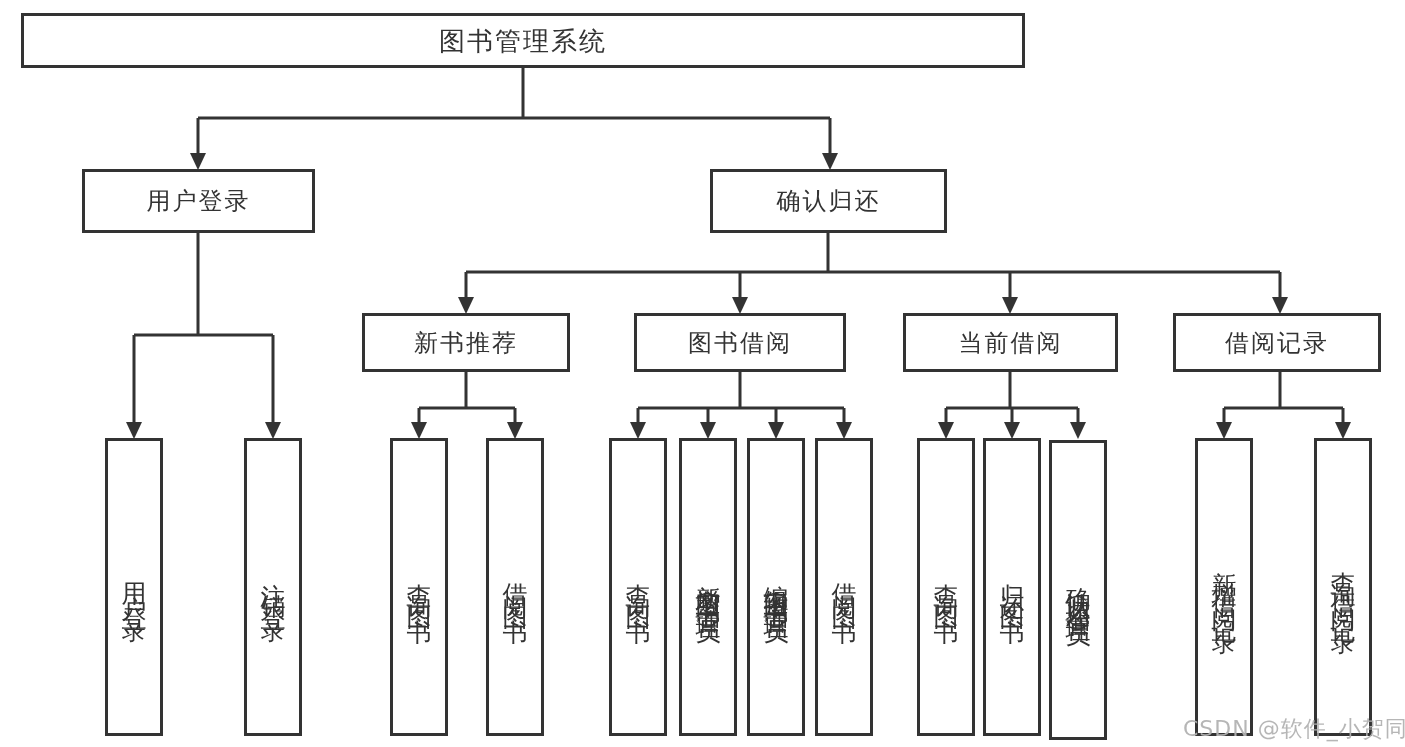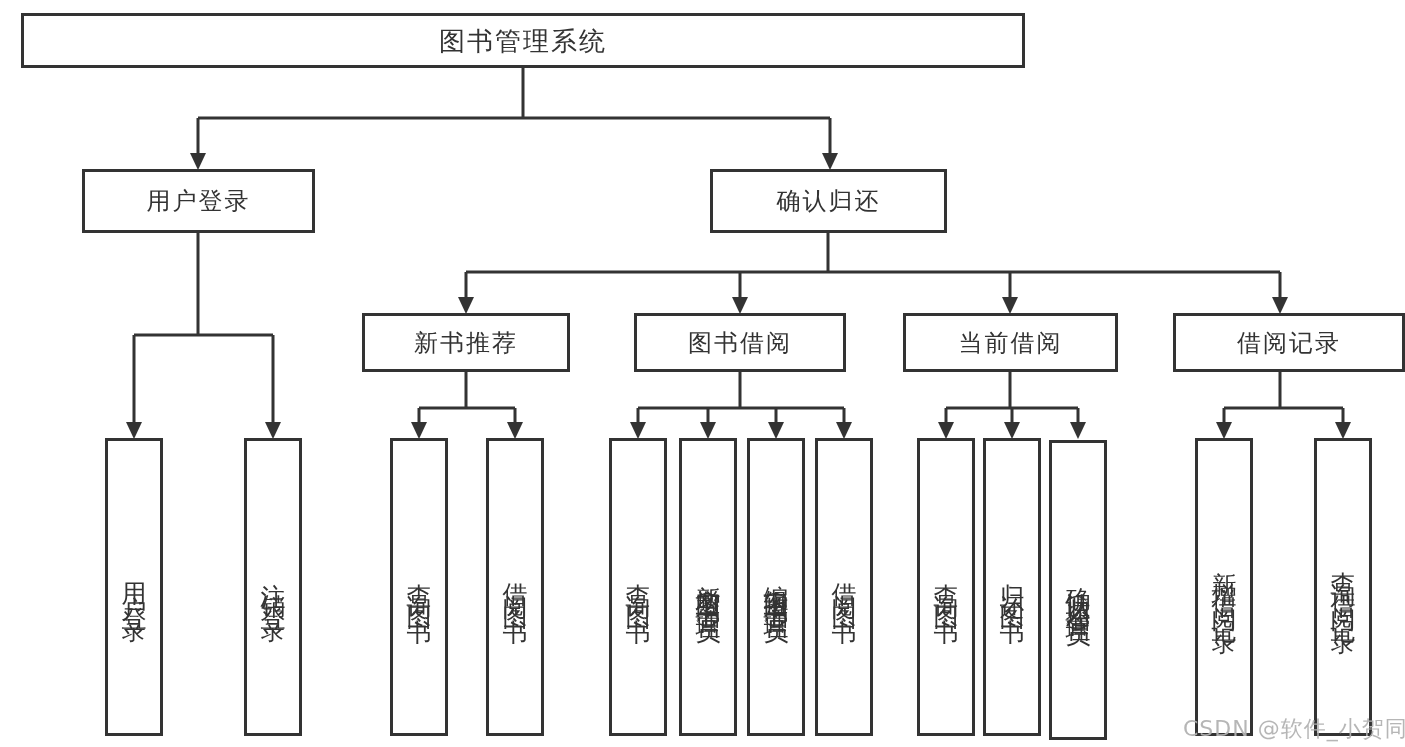--- a/index.html
+++ b/index.html
@@ -90,21 +90,21 @@
   </svg>
 
   <div class="box h root-box" style="left:21px; top:13px; width:1004px; height:55px;">图书管理系统</div>
 
   <div class="box h" style="left:82px; top:169px; width:233px; height:64px;">用户登录</div>
   <div class="box h" style="left:710px; top:169px; width:237px; height:64px;">确认归还</div>
 
   <div class="box h" style="left:634px; top:313px; width:212px; height:59px;">图书借阅</div>
   <div class="box h" style="left:362px; top:313px; width:208px; height:59px;">新书推荐</div>
   <div class="box h" style="left:903px; top:313px; width:215px; height:59px;">当前借阅</div>
-  <div class="box h" style="left:1173px; top:313px; width:232px; height:59px;">借阅记录</div>
+  <div class="box h" style="left:1173px; top:313px; width:208px; height:59px;">借阅记录</div>
 
   <div class="box v" style="left:105px; top:438px; width:58px; height:298px;">用户登录</div>
   <div class="box v" style="left:244px; top:438px; width:58px; height:298px;">注销登录</div>
 
   <div class="box v" style="left:390px; top:438px; width:58px; height:298px;">查询图书</div>
   <div class="box v" style="left:486px; top:438px; width:58px; height:298px;">借阅图书</div>
 
   <div class="box v" style="left:609px; top:438px; width:58px; height:298px;">查询图书</div>
   <div class="box v long" style="left:679px; top:438px; width:58px; height:298px;">新增图书（管理员）</div>
   <div class="box v long" style="left:747px; top:438px; width:58px; height:298px;">编辑图书（管理员）</div>

